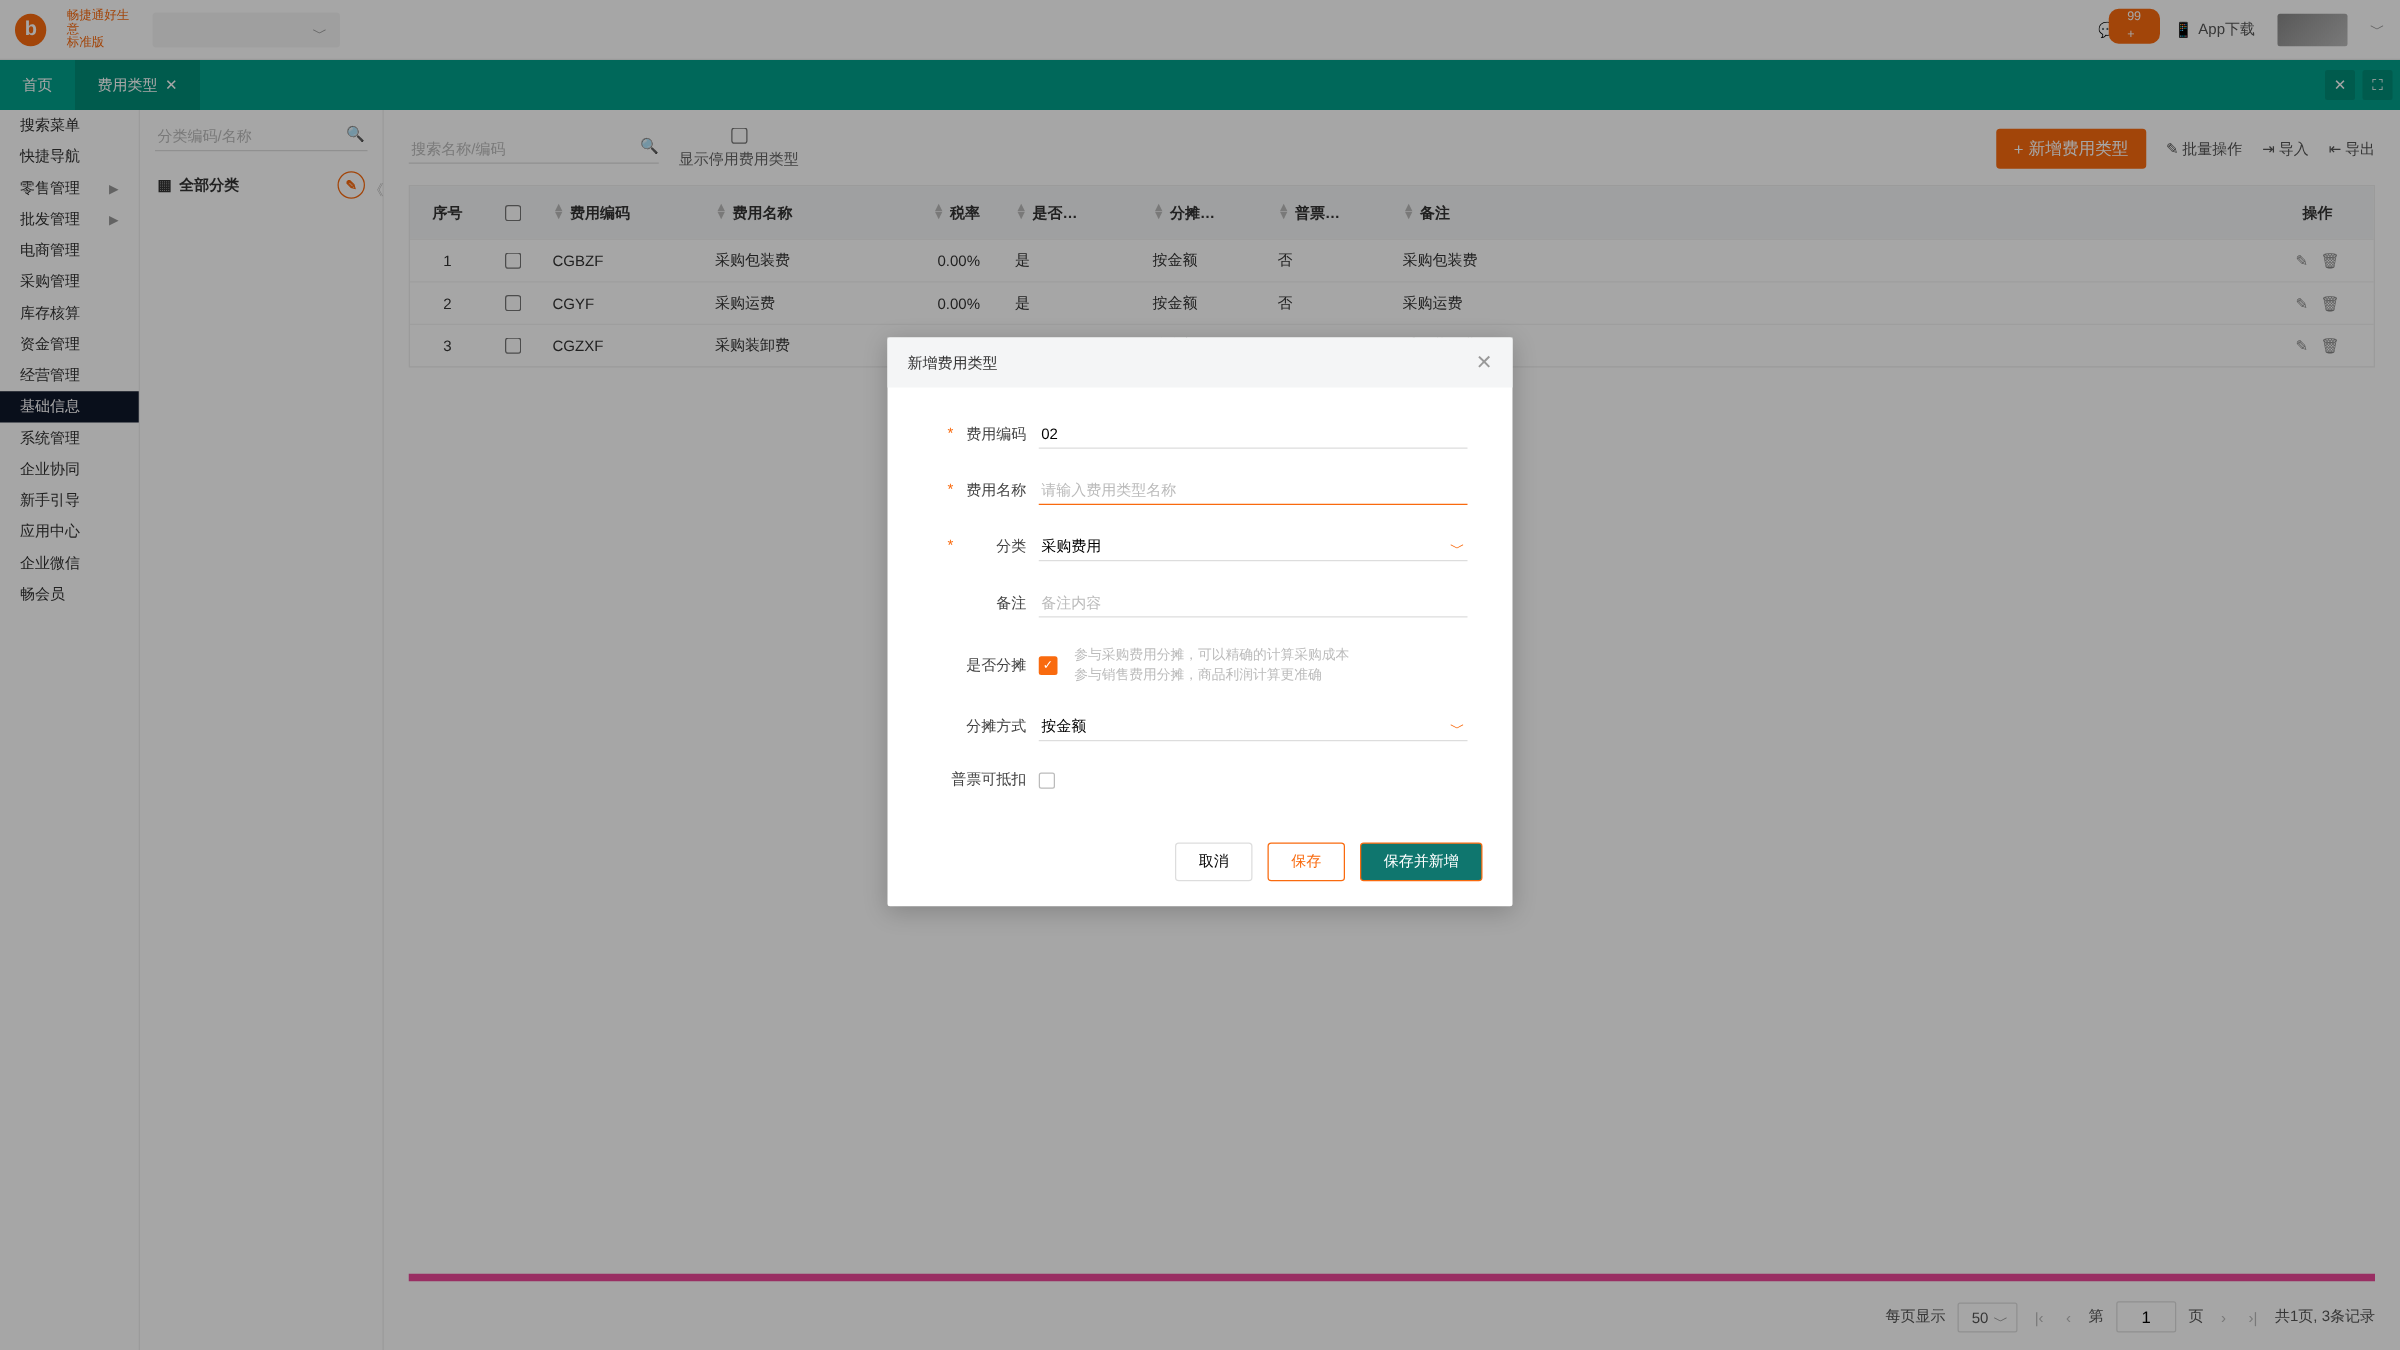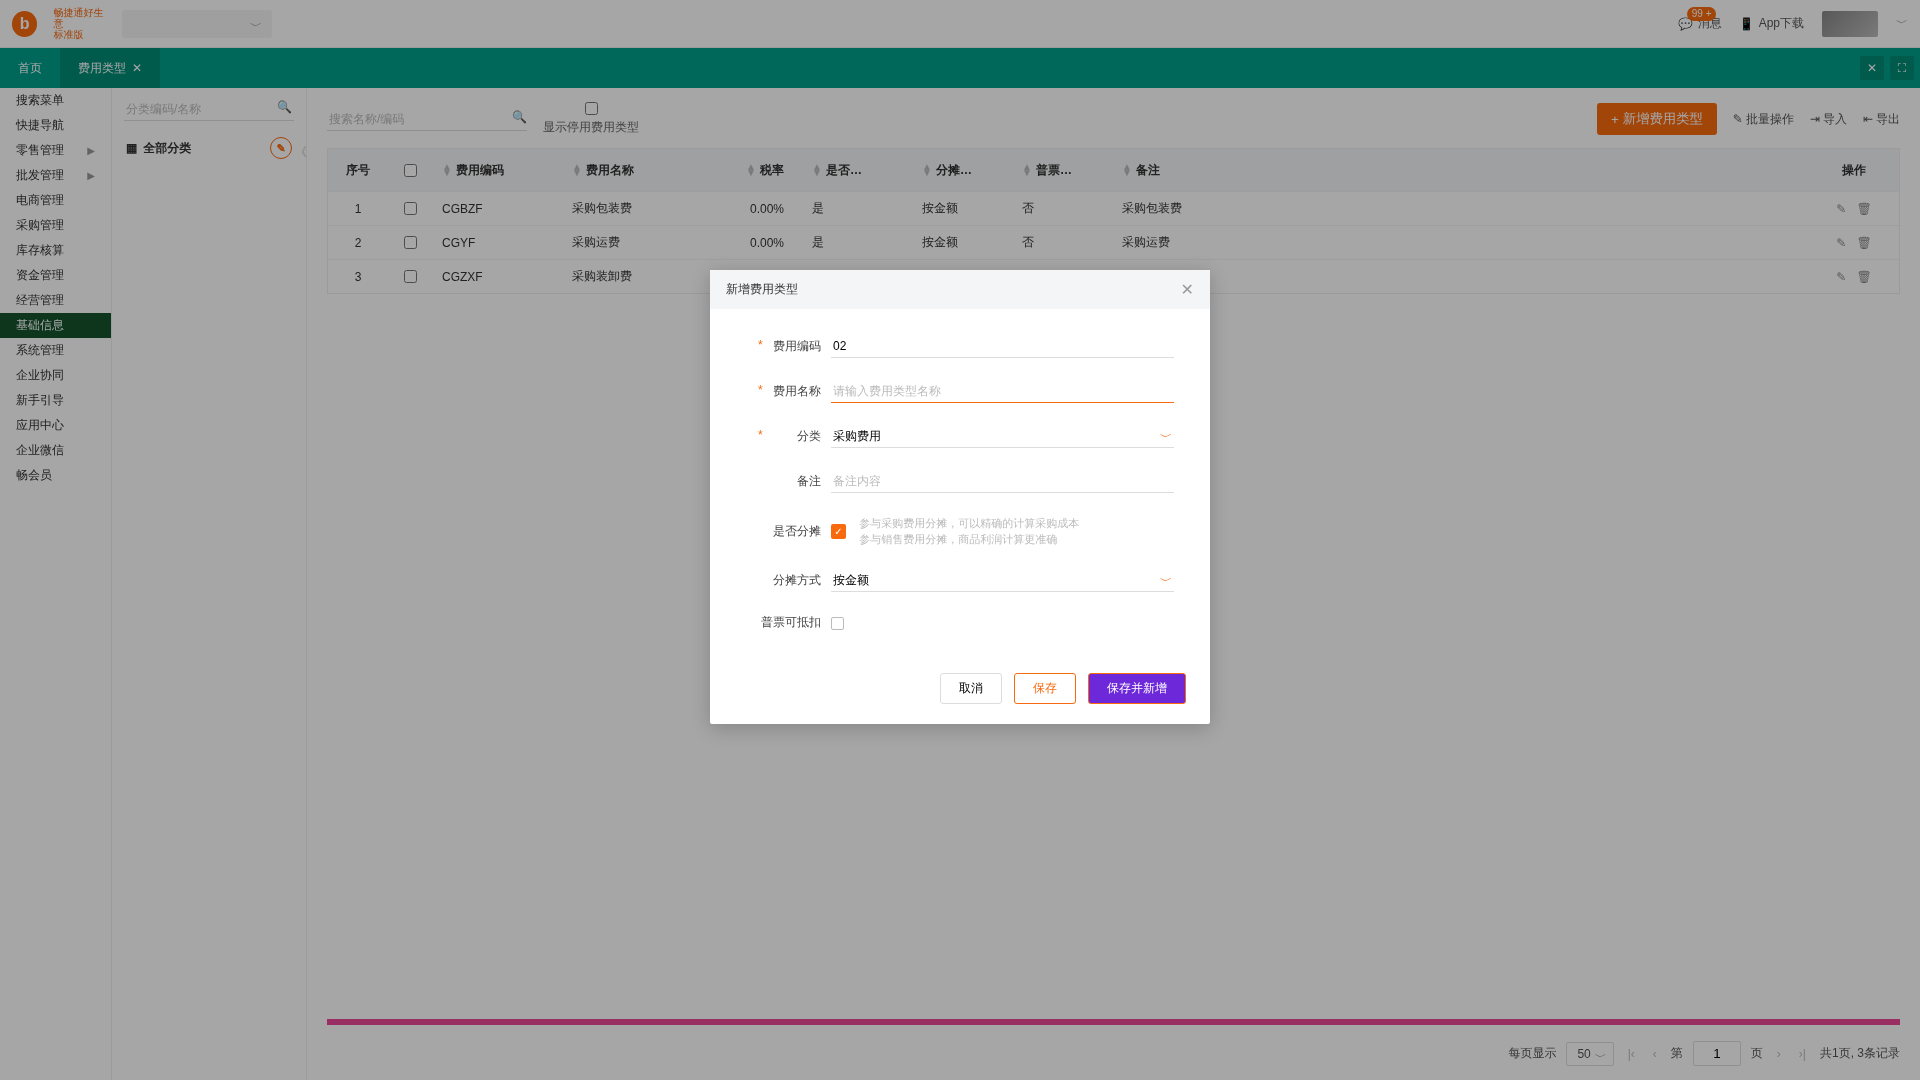--- a/index.html
+++ b/index.html
@@ -7,39 +7,39 @@
 
 
 .top-header { height: 48px; display: flex; align-items: center; padding: 0 12px; border-bottom: 1px solid #eee; }
 .logo-area { display: flex; align-items: center; width: 100px; }
 .logo-circle { width: 26px; height: 26px; background: #F96A0E; border-radius: 50%; display: flex; align-items: center; justify-content: center; color: #fff; font-weight: bold; font-size: 16px; }
 .logo-text { font-size: 10px; color: #F96A0E; margin-left: 16px; line-height: 11px; }
 .store-select { margin-left: 10px; background: #f5f5f5; padding: 6px 50px 6px 12px; border-radius: 3px; position: relative; width: 150px; height: 28px; }
 .store-select .chev { position: absolute; right: 10px; top: 8px; color: #999; }
 .header-right { margin-left: auto; display: flex; align-items: center; gap: 18px; color: #555; }
 .header-item { display: flex; align-items: center; gap: 4px; cursor: pointer; position: relative; }
-.badge { position: absolute; top: -8px; left: 8px; background: #F96A0E; color: #fff; border-radius: 8px; padding: 0 5px; font-size: 10px; line-height: 14px; }
+.badge { position: absolute; top: -8px; left: 8px; background: #F96A0E; color: #fff; border-radius: 8px; padding: 0 15px; font-size: 10px; line-height: 14px; }
 .avatar { width: 56px; height: 26px; background: linear-gradient(135deg,#888,#bbb); border-radius: 2px; }
 .header-chev { color:#999; }
 
 
 .tabbar { height: 40px; background: #00A08A; display: flex; align-items: center; position: relative; }
 .tabbar .tab { padding: 0 18px; height: 40px; display: flex; align-items: center; color: #fff; cursor: pointer; gap: 6px; }
 .tabbar .tab.active { background: #008C77; }
 .tab-close { font-size: 12px; }
 .tabbar-right { margin-left: auto; display:flex; align-items:center; padding-right:6px; gap:6px;}
 .tb-icon { width:24px; height:24px; background:#008C77; color:#fff; display:flex; align-items:center; justify-content:center; border-radius:2px; cursor:pointer;}
 
 
 .layout { display: flex; height: calc(100% - 88px); }
 
 
 .leftnav { width: 112px; background: #fff; border-right: 1px solid #eee; padding-top: 0; }
 .leftnav .item { padding: 4px 16px; color: #333; cursor: pointer; display:flex; align-items:center; justify-content:space-between;}
-.leftnav .item.active { background: #14532d; color: #fff; }
+.leftnav .item.active { background: #0f172a; color: #fff; }
 .leftnav .chev { color:#999; font-size:10px;}
 
 
 .cat-panel { width: 195px; border-right: 1px solid #eee; padding: 10px 0; position:relative;}
 .cat-search { margin: 0 12px 10px; position: relative; }
 .cat-search input { width: 100%; border: none; border-bottom: 1px solid #ddd; padding: 4px 22px 4px 2px; outline:none; font-size:12px;}
 .cat-search .sicon { position: absolute; right: 2px; top: 2px; color: #F96A0E; }
 .cat-head { display: flex; align-items: center; padding: 6px 14px; gap: 6px; font-weight: bold; }
 .cat-head .edit-circle { margin-left:auto; width:22px; height:22px; border:1px solid #F96A0E; border-radius:50%; color:#F96A0E; display:flex; align-items:center; justify-content:center; font-size:11px;}
 .collapse-handle { position:absolute; right:-1px; top:56px; color:#bbb; cursor:pointer;}
@@ -96,21 +96,21 @@
 .form-ctrl { flex:1; position:relative;}
 .form-ctrl input[type=text] { width:100%; border:none; border-bottom:1px solid #ddd; padding:4px 2px; outline:none; font-size:12px;}
 .form-ctrl input.highlight { border-bottom-color:#F96A0E;}
 .form-ctrl .sel-chev { position:absolute; right:2px; top:4px; color:#F96A0E;}
 .chk-orange { width:15px; height:15px; background:#F96A0E; border-radius:2px; display:inline-flex; align-items:center; justify-content:center; color:#fff; font-size:10px; vertical-align:middle;}
 .chk-plain { width:13px; height:13px; border:1px solid #bbb; border-radius:2px; display:inline-block; vertical-align:middle;}
 .help-text { color:#bbb; font-size:11px; line-height:16px; margin-left:10px; display:inline-block; vertical-align:middle;}
 .modal-foot { padding: 12px 24px 20px; display:flex; justify-content:flex-end; gap:12px;}
 .btn { padding:6px 18px; border-radius:3px; cursor:pointer; font-size:12px; border:1px solid #ddd; background:#fff;}
 .btn.outline-orange { border-color:#F96A0E; color:#F96A0E;}
-.btn.solid-orange { border-color:#F96A0E; background:#6d28d9; color:#fff;}
+.btn.solid-orange { border-color:#F96A0E; background:#0f766e; color:#fff;}
 
 input::placeholder { color:#bbb; }
 </style>
 </head>
 <body>
 
 <div class="top-header">
   <div class="logo-area">
     <div class="logo-circle">b</div>
     <div class="logo-text">

